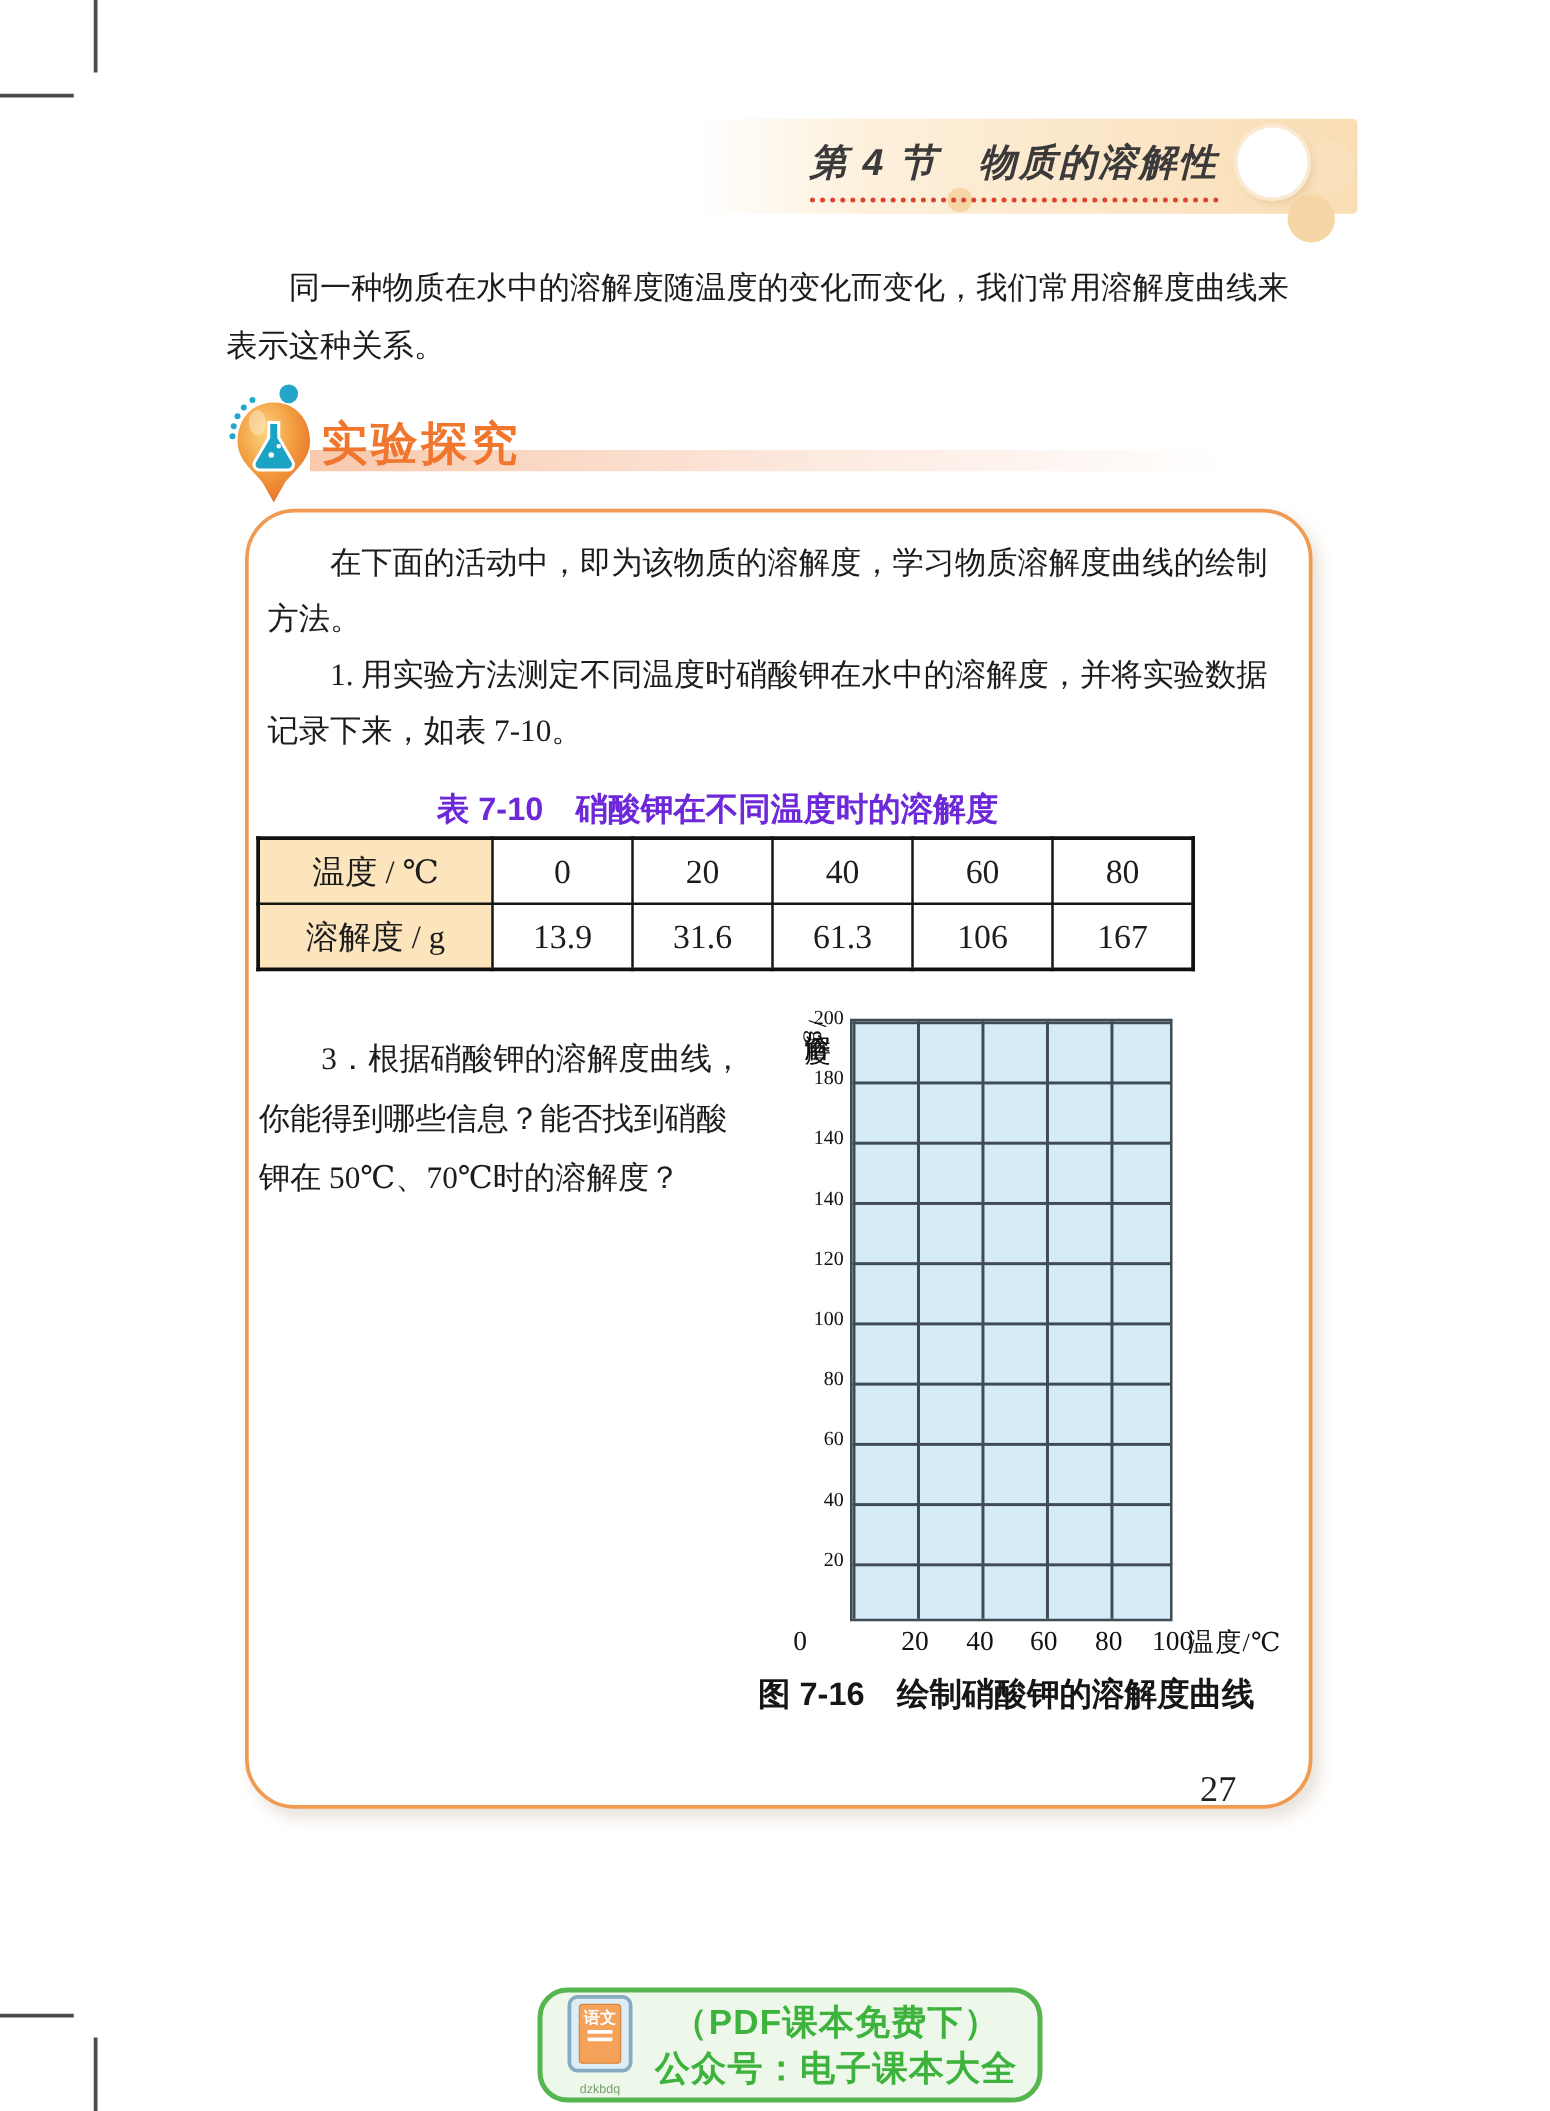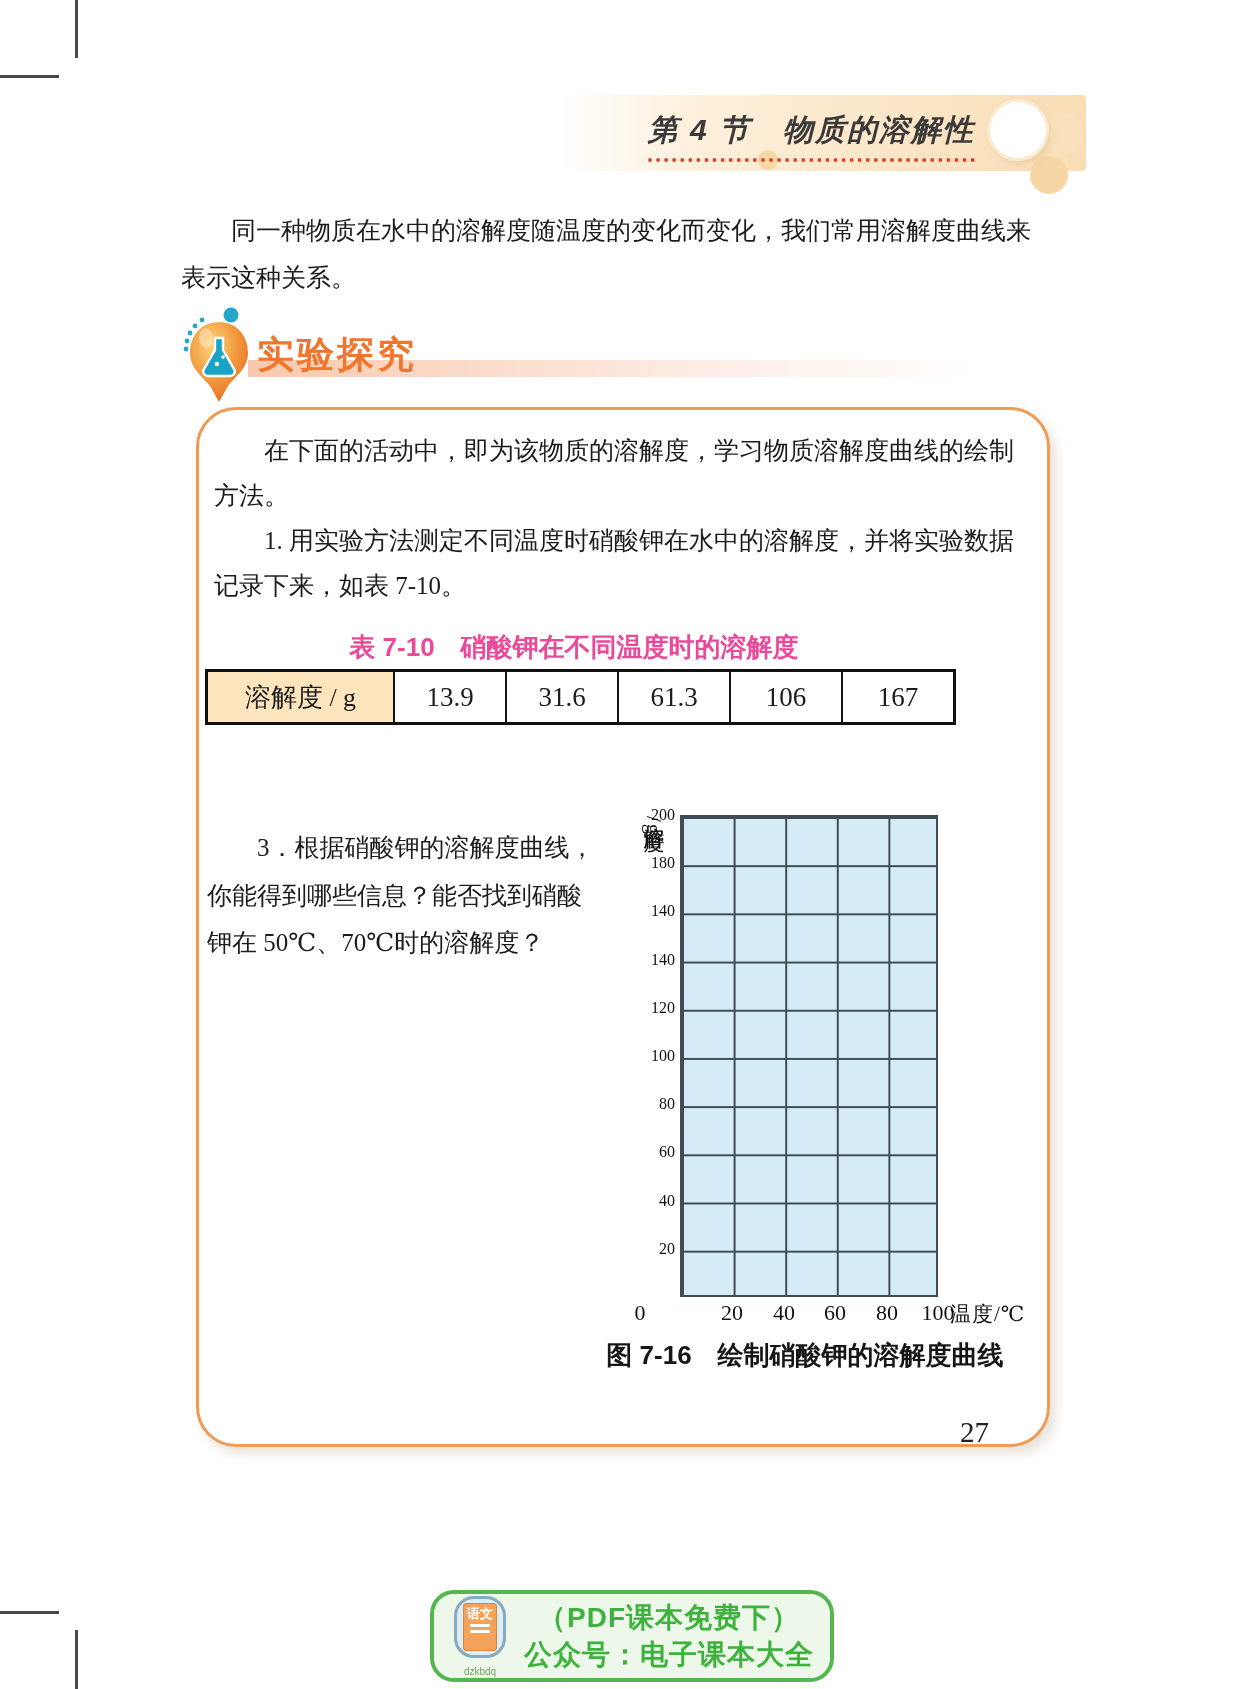--- a/index.html
+++ b/index.html
@@ -33,21 +33,21 @@
   .explore-icon{position:absolute;left:178px;top:306px;width:82px;height:108px;z-index:3;}
   
   .expbox{position:absolute;left:196px;top:407px;width:848px;height:1034px;
           border:3px solid #f19a52;border-radius:40px;background:#fff;
           box-shadow:6px 7px 12px rgba(160,125,85,.22);}
   .boxparas{position:absolute;left:214px;top:428px;width:808px;
           font-size:25px;line-height:45px;}
   .boxparas p{margin:0;text-indent:2em;white-space:pre-wrap;}
   
   .tbl-caption{position:absolute;left:205px;top:630px;width:738px;text-align:center;
-          font-family:"Liberation Sans","DejaVu Sans",sans-serif;font-size:26px;font-weight:600;color:#ec4899;}
+          font-family:"Liberation Sans","DejaVu Sans",sans-serif;font-size:26px;font-weight:600;color:#6d28d9;}
   .ktable{position:absolute;left:205px;top:669px;border-collapse:collapse;table-layout:fixed;}
   .ktable td{border:2px solid #151515;text-align:center;height:50px;padding:0;}
   .ktable{border:3px solid #111;}
   .ktable td.h{width:185px;background:#fce4bd;font-size:26px;}
   .ktable td.v{width:110px;background:#fff;font-size:27px;}
   
   .steps{position:absolute;left:207px;top:824px;width:414px;font-size:25px;line-height:47.5px;}
   .steps p{margin:0;text-indent:2em;white-space:pre-wrap;}
   
   .grid{position:absolute;left:680px;top:815px;width:258px;height:482px;
@@ -63,21 +63,21 @@
   .xlab{position:absolute;left:950px;top:1300px;font-size:21px;color:#111;letter-spacing:1px;}
   .fig-caption{position:absolute;left:590px;top:1338px;width:430px;text-align:center;
         font-family:"Liberation Sans","DejaVu Sans",sans-serif;font-size:26px;font-weight:600;color:#161616;}
   
   .pagenum{position:absolute;left:960px;top:1416px;font-size:29px;color:#222;}
   
   .footer{position:absolute;left:430px;top:1590px;width:404px;height:92px;box-sizing:border-box;
         border:4px solid #55b54e;border-radius:24px;background:#eef8ea;
         display:flex;align-items:center;padding:6px 16px;gap:14px;}
   .fi{width:62px;text-align:center;}
-  .fi-tab{width:52px;height:62px;margin:0 auto;border:3px solid #86aabf;border-radius:20px;
+  .fi-tab{width:52px;height:62px;margin:0 auto;border:3px solid #86aabf;border-radius:8px;
         background:#dcedf5;box-sizing:border-box;display:flex;align-items:center;justify-content:center;}
   .fi-book{width:34px;height:48px;background:#f4a259;border:1px solid #d8853e;border-radius:3px;
         display:flex;flex-direction:column;align-items:center;justify-content:flex-start;padding-top:2px;box-sizing:border-box;}
   .fi-book span{font-family:"Liberation Sans","DejaVu Sans",sans-serif;font-size:13px;font-weight:700;color:#fff;line-height:15px;}
   .fi-bar{width:20px;height:3px;background:#fff;margin-top:3px;border-radius:1px;}
   .fi-sub{font-family:"Liberation Sans","DejaVu Sans",sans-serif;font-size:10px;color:#78a06b;margin-top:8px;}
   .ftext{flex:1;text-align:center;font-family:"Liberation Sans","DejaVu Sans",sans-serif;
         font-size:28px;font-weight:700;color:#3db23c;letter-spacing:1px;line-height:37px;white-space:nowrap;}
 </style>
 </head>
@@ -135,20 +135,28 @@
   <div class="boxparas">
     <p>在下面的活动中，即为该物质的溶解度，学习物质溶解度曲线的绘制
 方法。</p>
     <p>1. 用实验方法测定不同温度时硝酸钾在水中的溶解度，并将实验数据
 记录下来，如表 7-10。</p>
   </div>
 
   <div class="tbl-caption">表 7-10　硝酸钾在不同温度时的溶解度</div>
   <table class="ktable">
     <tbody>
+        <tr>
+      <td class="h">温度 / ℃</td>
+      <td class="v">0</td>
+      <td class="v">20</td>
+      <td class="v">40</td>
+      <td class="v">60</td>
+      <td class="v">80</td>
+    </tr>
     <tr>
       <td class="h">溶解度 / g</td>
       <td class="v">13.9</td>
       <td class="v">31.6</td>
       <td class="v">61.3</td>
       <td class="v">106</td>
       <td class="v">167</td>
     </tr>
   </tbody>
     </table>

